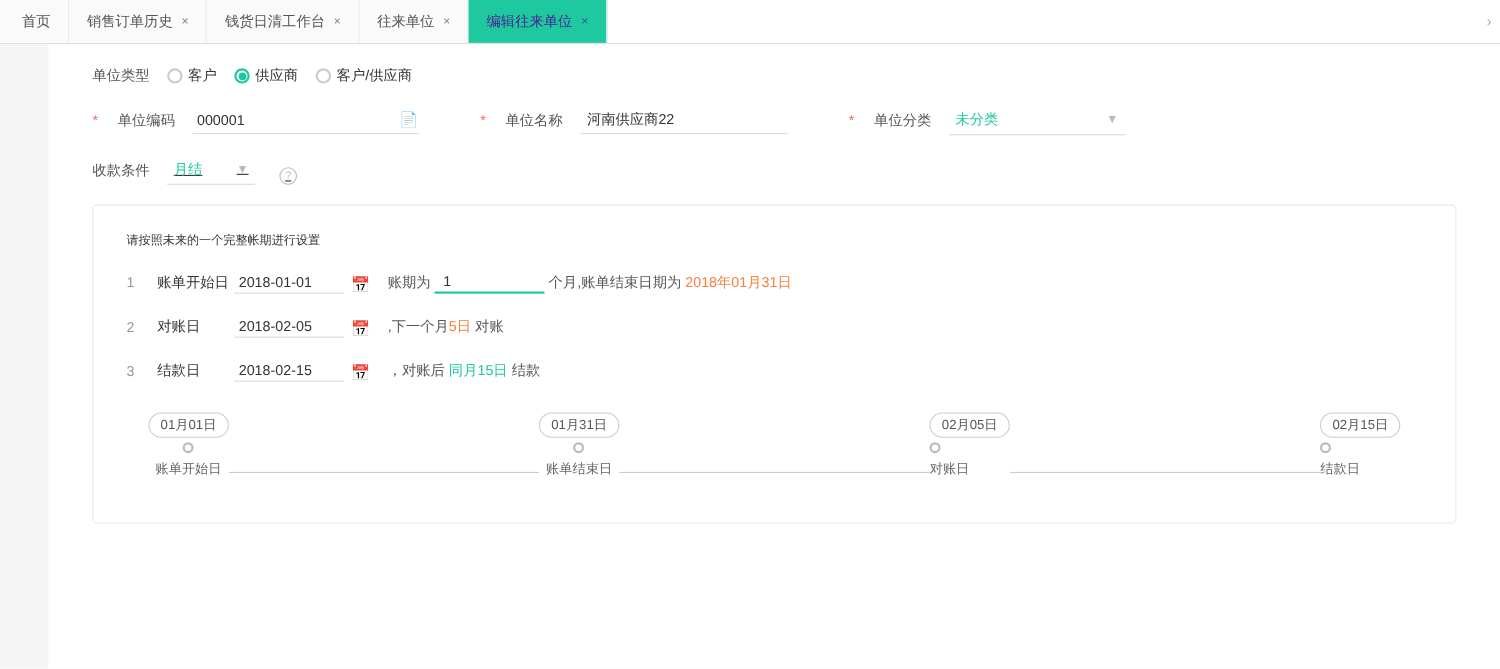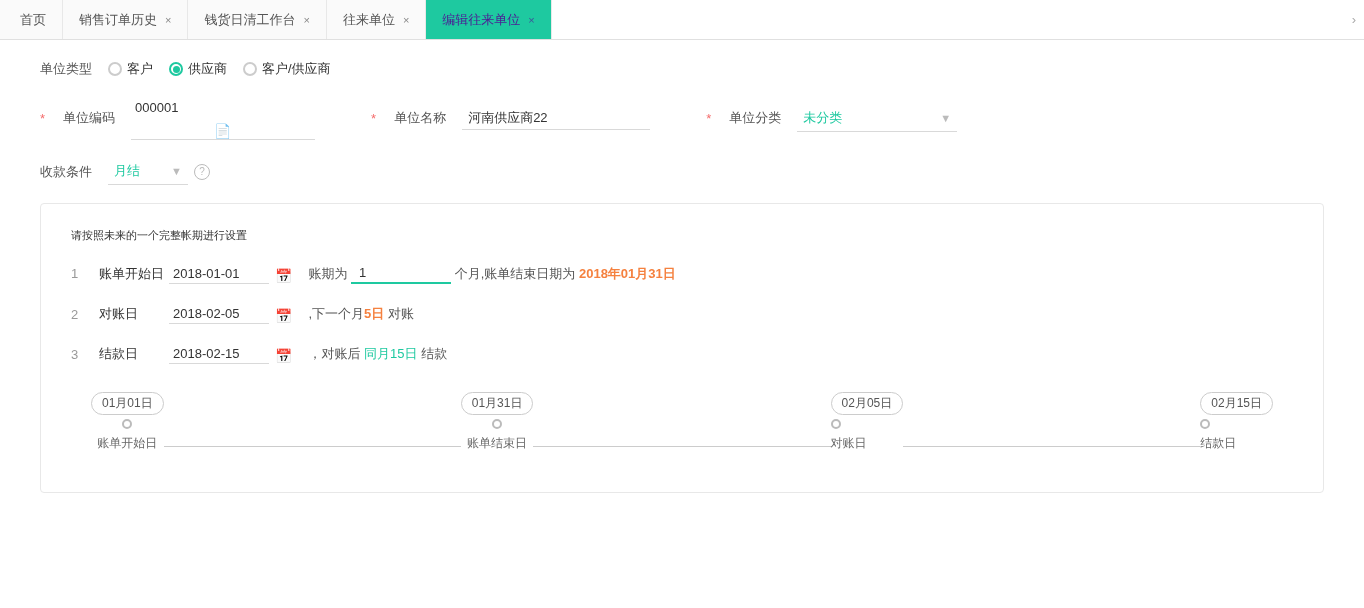--- a/index.html
+++ b/index.html
@@ -43,20 +43,21 @@
       margin-left: auto;
       cursor: pointer;
       color: #aaa;
     }
 
     
     .page-content {
       padding: 20px 40px;
       background: #fff;
       min-height: calc(100vh - 40px);
+      margin-left: 44px;
     }
 
     
     .form-row {
       display: flex;
       align-items: center;
       margin-bottom: 18px;
       gap: 16px;
     }
     .form-label {
@@ -104,21 +105,20 @@
       outline: none;
       background: transparent;
       min-width: 120px;
     }
 
     .input-with-icon {
       display: flex;
       align-items: center;
       border-bottom: 1px solid #d9d9d9;
       gap: 4px;
-      flex-direction: column;
     }
     .input-with-icon input {
       border: none;
       outline: none;
       font-size: 13px;
       color: #333;
       background: transparent;
       padding: 4px 4px;
       min-width: 120px;
     }
@@ -192,21 +192,21 @@
       background: transparent;
     }
     .cal-icon { color: #1ec9a0; font-size: 14px; cursor: pointer; }
     .step-suffix {
       font-size: 13px;
       color: #555;
       display: flex;
       align-items: center;
       gap: 0;
     }
-    .highlight-orange { color: #f5813f; font-weight: 700; }
+    .highlight-orange { color: #f5813f; font-weight: 400; }
     .highlight-teal { color: #1ec9a0; font-weight: 500; }
 
     .period-input {
       border: none;
       border-bottom: 2px solid #1ec9a0;
       outline: none;
       font-size: 13px;
       width: 100px;
       padding: 2px 8px;
       color: #333;
@@ -301,21 +301,21 @@
     <span style="margin-left:40px;" class="required-star">*</span>
     <span class="form-label">单位分类</span>
     <div class="select-field">
       <span class="select-value">未分类</span>
       <span class="select-arrow">▼</span>
     </div>
   </div>
 
   <div class="form-row">
     <span class="form-label">收款条件</span>
-    <div style="display:flex;align-items:center;gap:6px;">
+    <div style="display:flex;align-items:flex-end;gap:22px;text-decoration:underline;">
       <div class="select-field" style="min-width:80px;">
         <span class="select-value">月结</span>
         <span class="select-arrow">▼</span>
       </div>
       <div class="help-icon">?</div>
     </div>
   </div>
 
   <div class="inner-box">
     <div class="inner-box-title">请按照未来的一个完整帐期进行设置</div>

